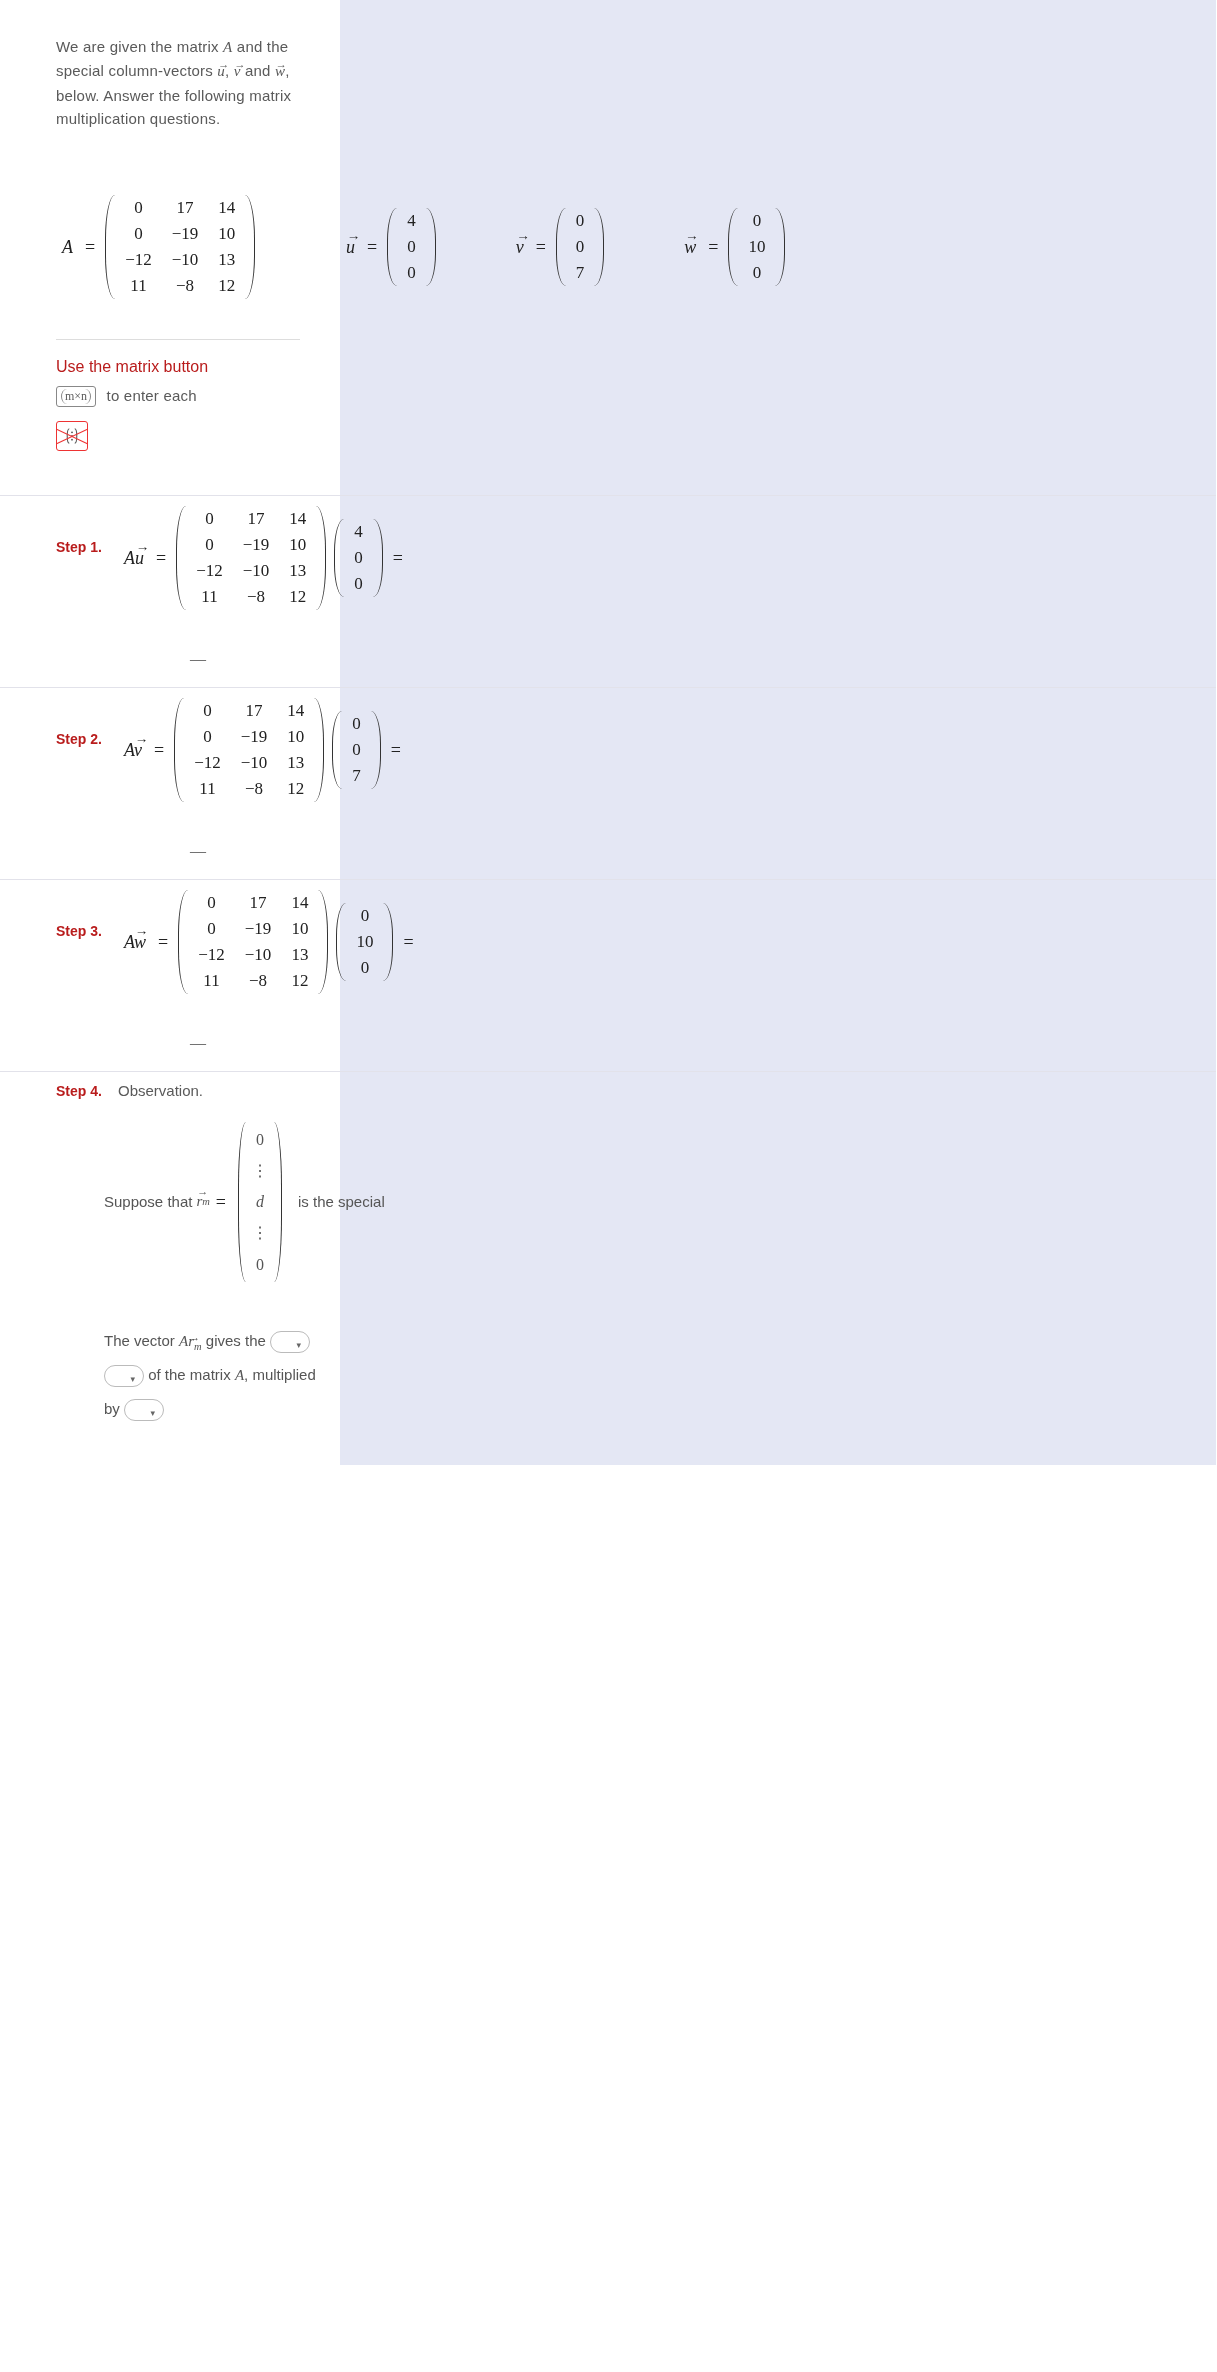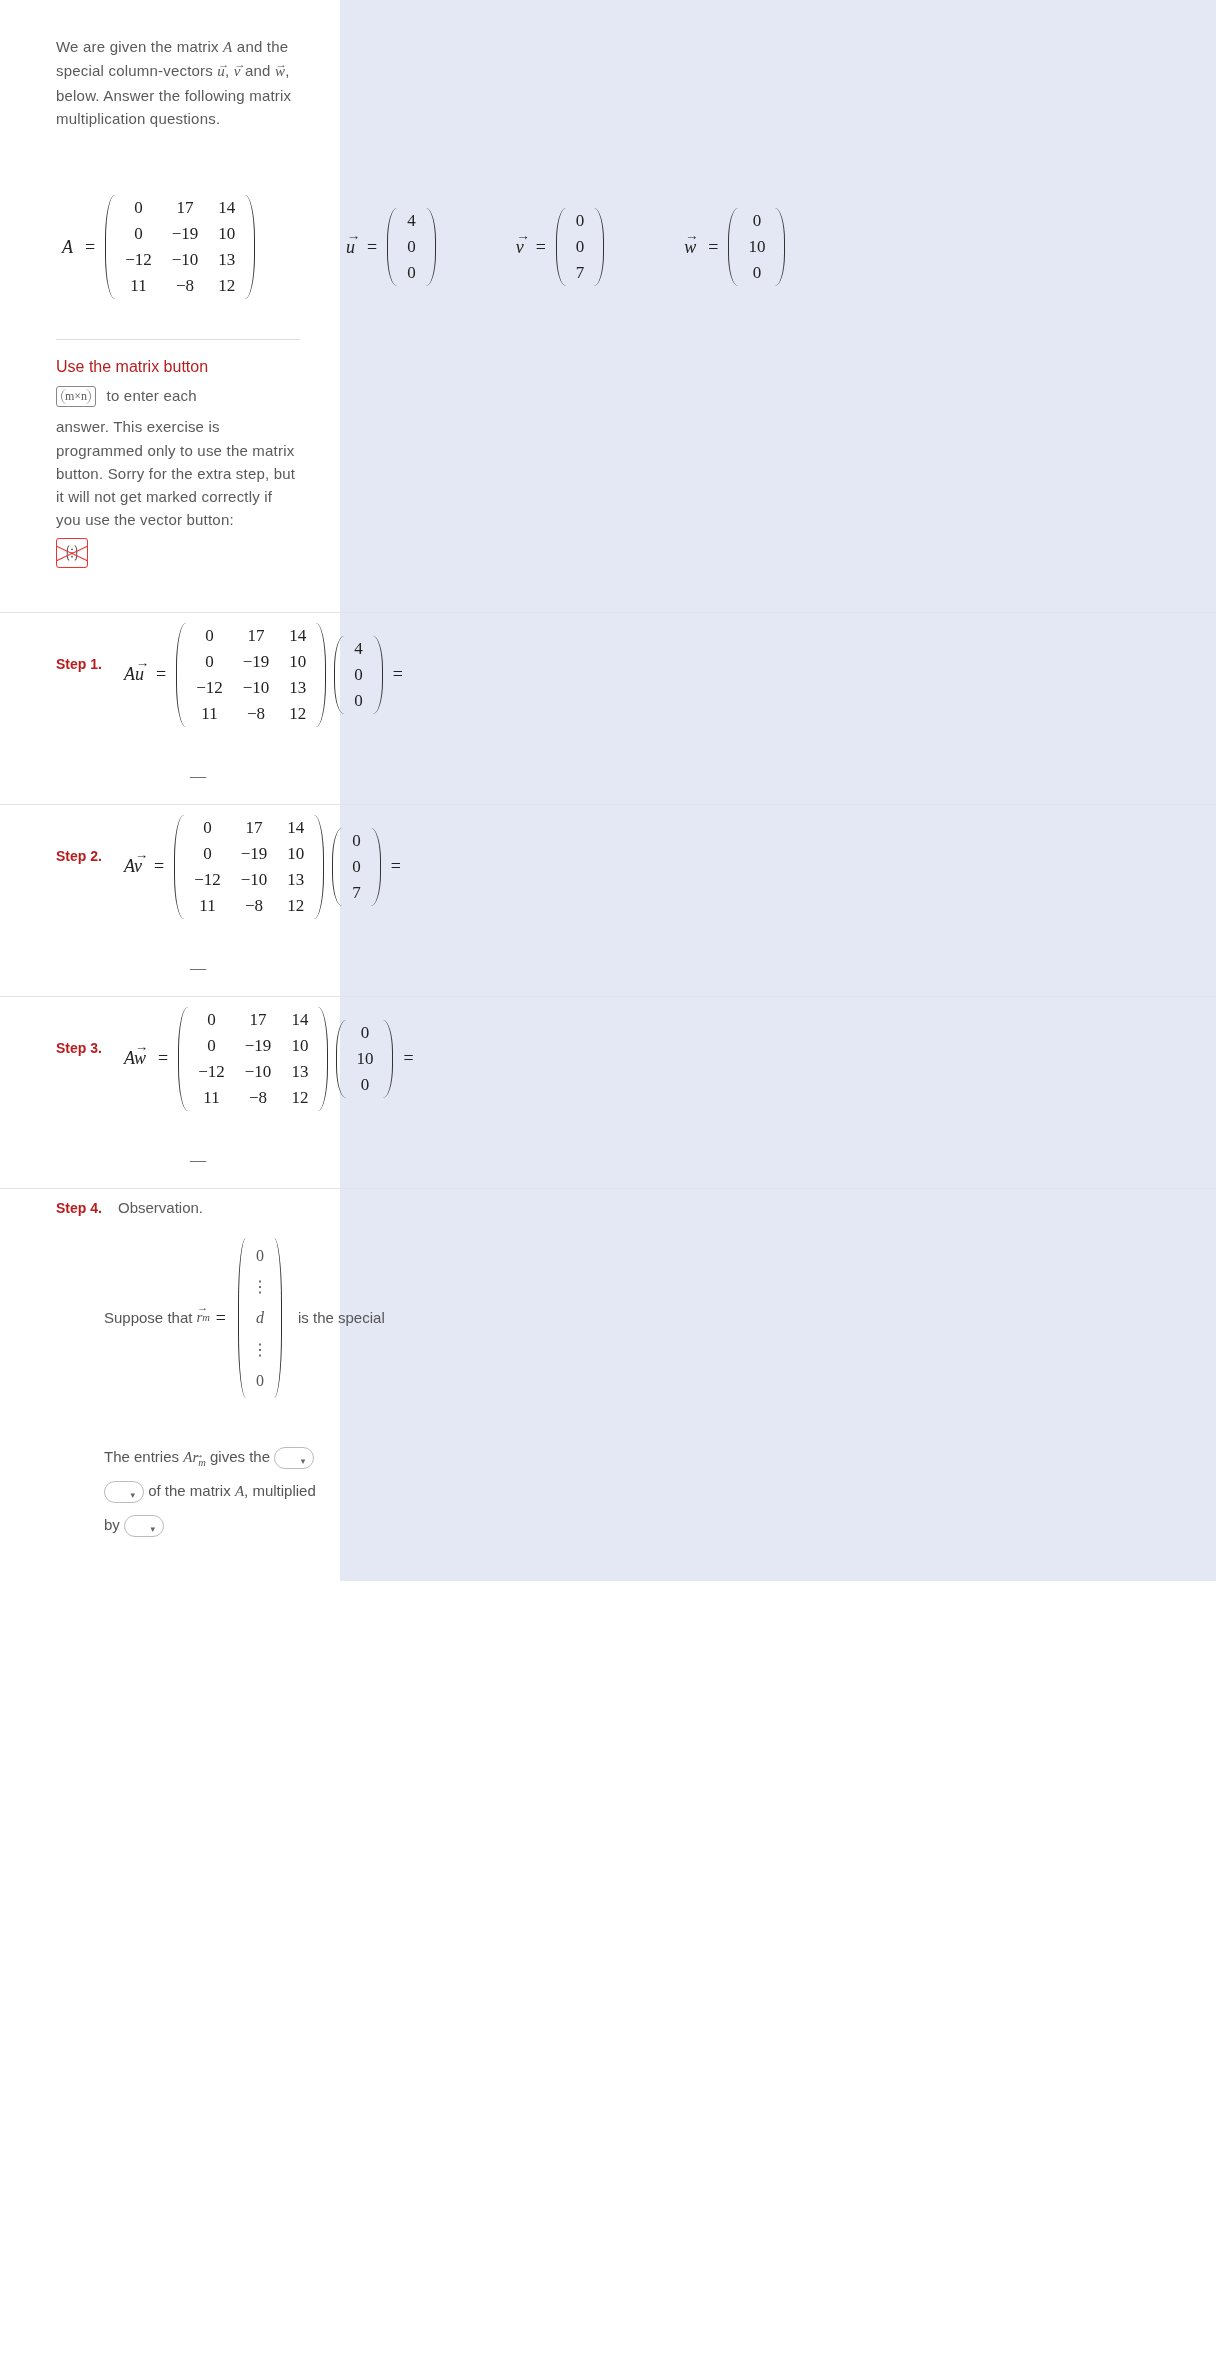--- a/index.html
+++ b/index.html
@@ -276,21 +276,20 @@
     <div style="width:300px; padding:0 0 20px 56px;">
       <hr class="sep">
       <div>
         <div class="pink" style="margin-bottom:8px;">Use the matrix button</div>
         <div style="margin-bottom:8px;">
           <span class="mxn-btn">
               <span class="inner">m×n</span>
             </span>
           <span class="intro">to enter each</span>
         </div>
-        <div class="intro">answer. This exercise is programmed only to use the matrix button. Sorry for the extra step, but it will not get marked correctly if you use the vector button:</div>
         <span class="crossed">
           <svg viewBox="0 0 18 22">
               <path d="M6 3 C3 3 3 19 6 19 M12 3 C15 3 15 19 12 19" stroke="#555" fill="none" stroke-width="1.2"></path>
               <circle cx="9" cy="7" r="1" fill="#555"></circle>
               <circle cx="9" cy="11" r="1" fill="#555"></circle>
               <circle cx="9" cy="15" r="1" fill="#555"></circle>
             </svg>
         </span>
       </div>
     </div>
@@ -485,21 +484,21 @@
               <span class="mathvar">d</span>
               <span>⋮</span>
               <span>0</span>
             </span>
             <span class="paren right"></span>
           </span>
           <span style="margin-left:10px;">is the special</span>
         </div>
         <div style="height:30px;"></div>
         <div style="line-height:2.2;">
-          <span>The entries </span>
+          <span>The vector </span>
           <span class="mathvar">A</span><span class="mathvar vec-arrow">r</span><span class="mathvar sub">m</span>
           <span> gives the </span>
           <span class="dd"></span>
           <br>
           <span class="dd"></span>
           <span> of the matrix </span><span class="mathvar">A</span><span>,</span>
           <span> multiplied</span>
           <br>
           <span>by </span>
           <span class="dd"></span>

